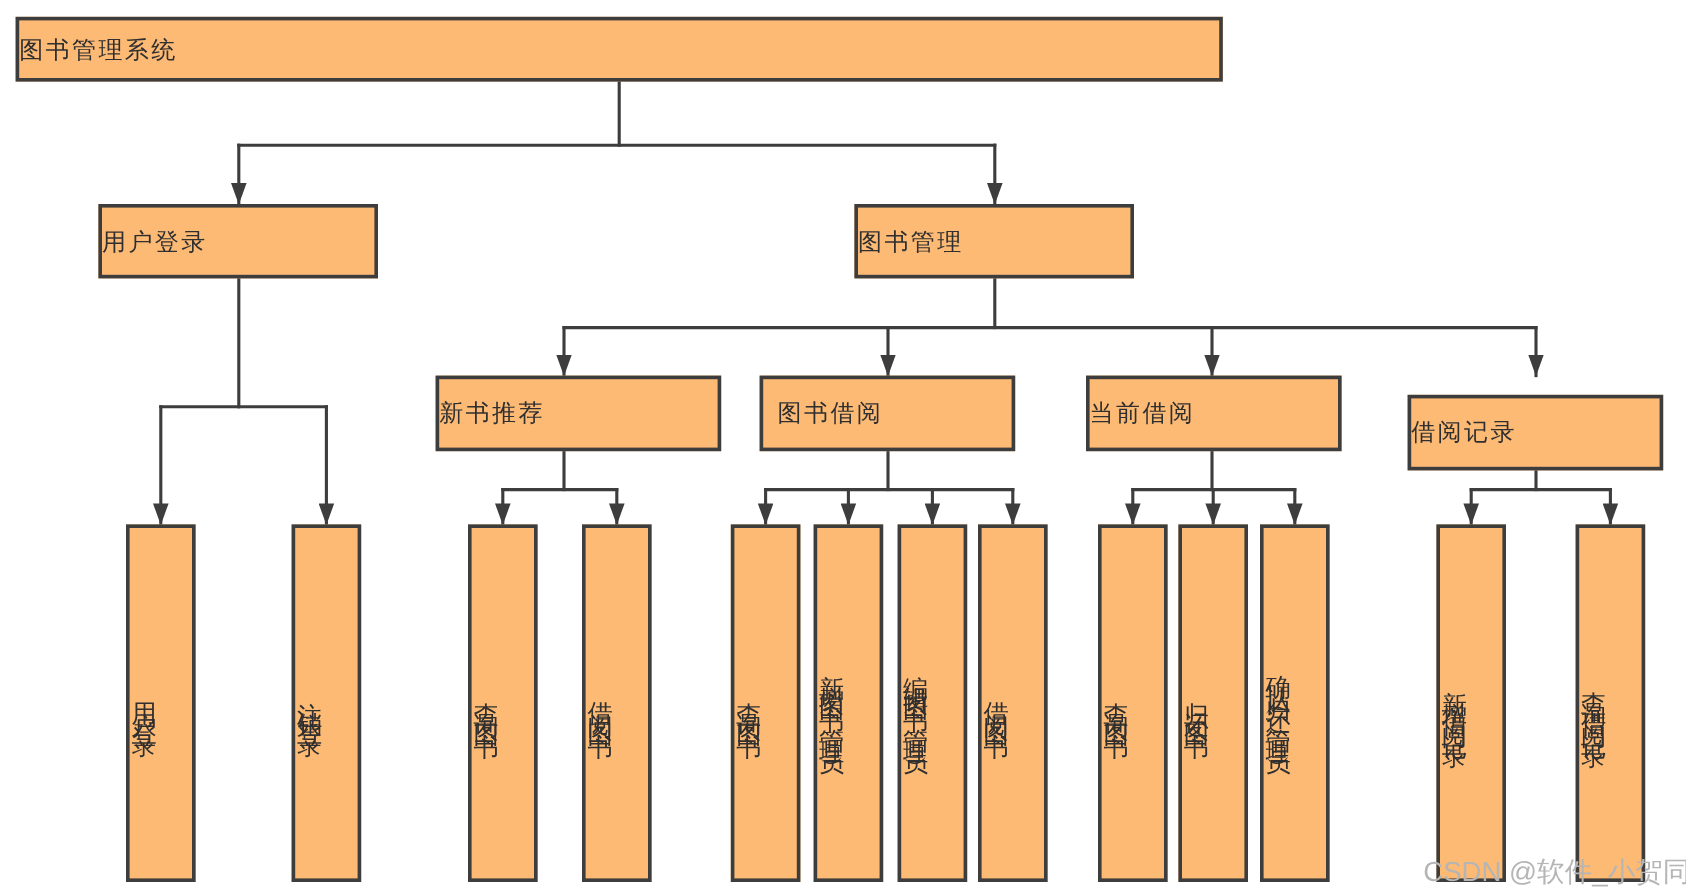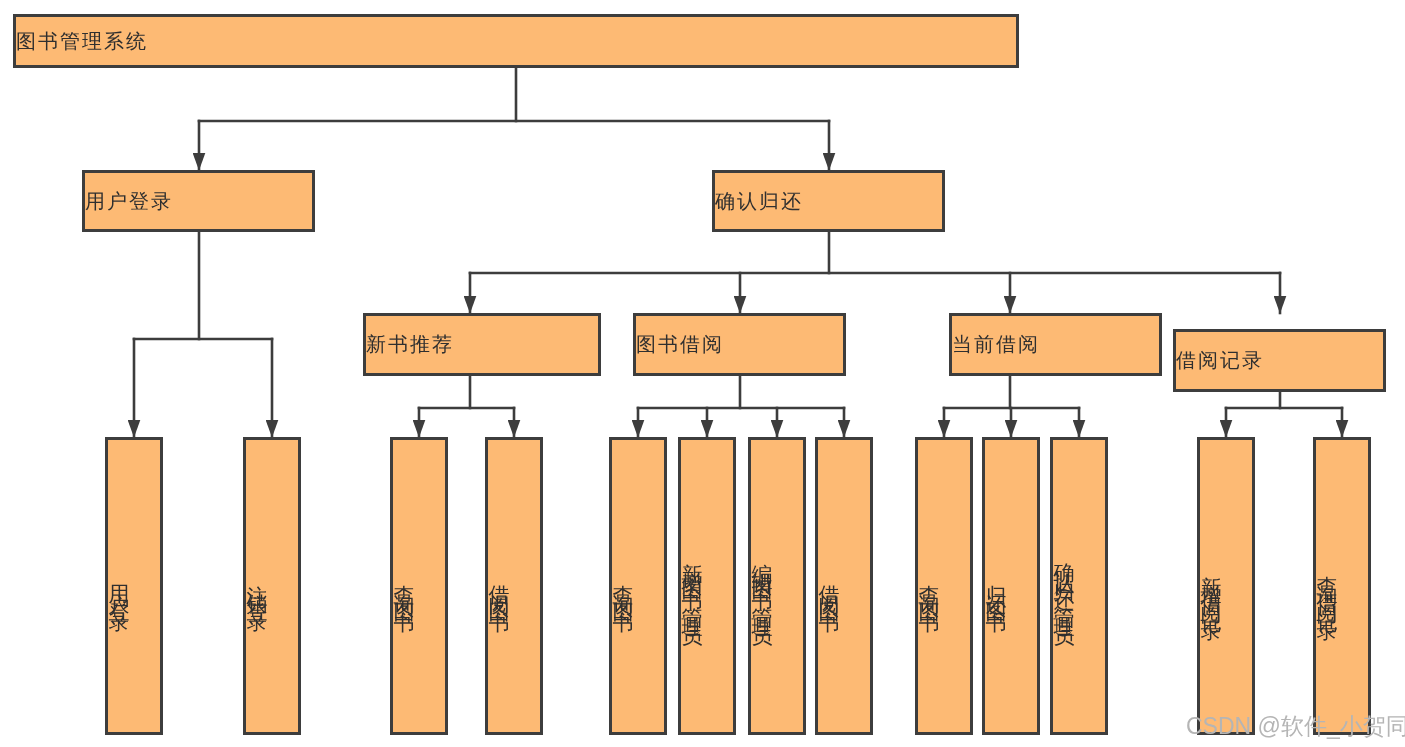--- a/index.html
+++ b/index.html
@@ -103,30 +103,30 @@
   </svg>
 
   <div class="node h-node" style="left:13px;top:14px;width:1006px;height:54px;">
     <span>图书管理系统</span>
   </div>
 
   <div class="node h-node" style="left:82px;top:170px;width:233px;height:62px;">
     <span>用户登录</span>
   </div>
   <div class="node h-node" style="left:712px;top:170px;width:233px;height:62px;">
-    <span>确认归还</span>
+    <span>图书管理</span>
   </div>
 
   <div class="node h-node" style="left:363px;top:313px;width:238px;height:63px;">
     <span>新书推荐</span>
   </div>
-  <div class="node h-node" style="left:633px;top:313px;width:213px;height:63px;">
+  <div class="node h-node" style="left:633px;top:313px;width:213px;height:63px;padding-left:12px;">
     <span>图书借阅</span>
   </div>
-  <div class="node h-node" style="left:949px;top:313px;width:213px;height:63px;">
+  <div class="node h-node" style="left:905px;top:313px;width:213px;height:63px;">
     <span>当前借阅</span>
   </div>
   <div class="node h-node" style="left:1173px;top:329px;width:213px;height:63px;">
     <span>借阅记录</span>
   </div>
 
   <div class="node leaf" style="left:105px;">
     <span class="vtext">用户登录</span>
   </div>
   <div class="node leaf" style="left:243px;">

